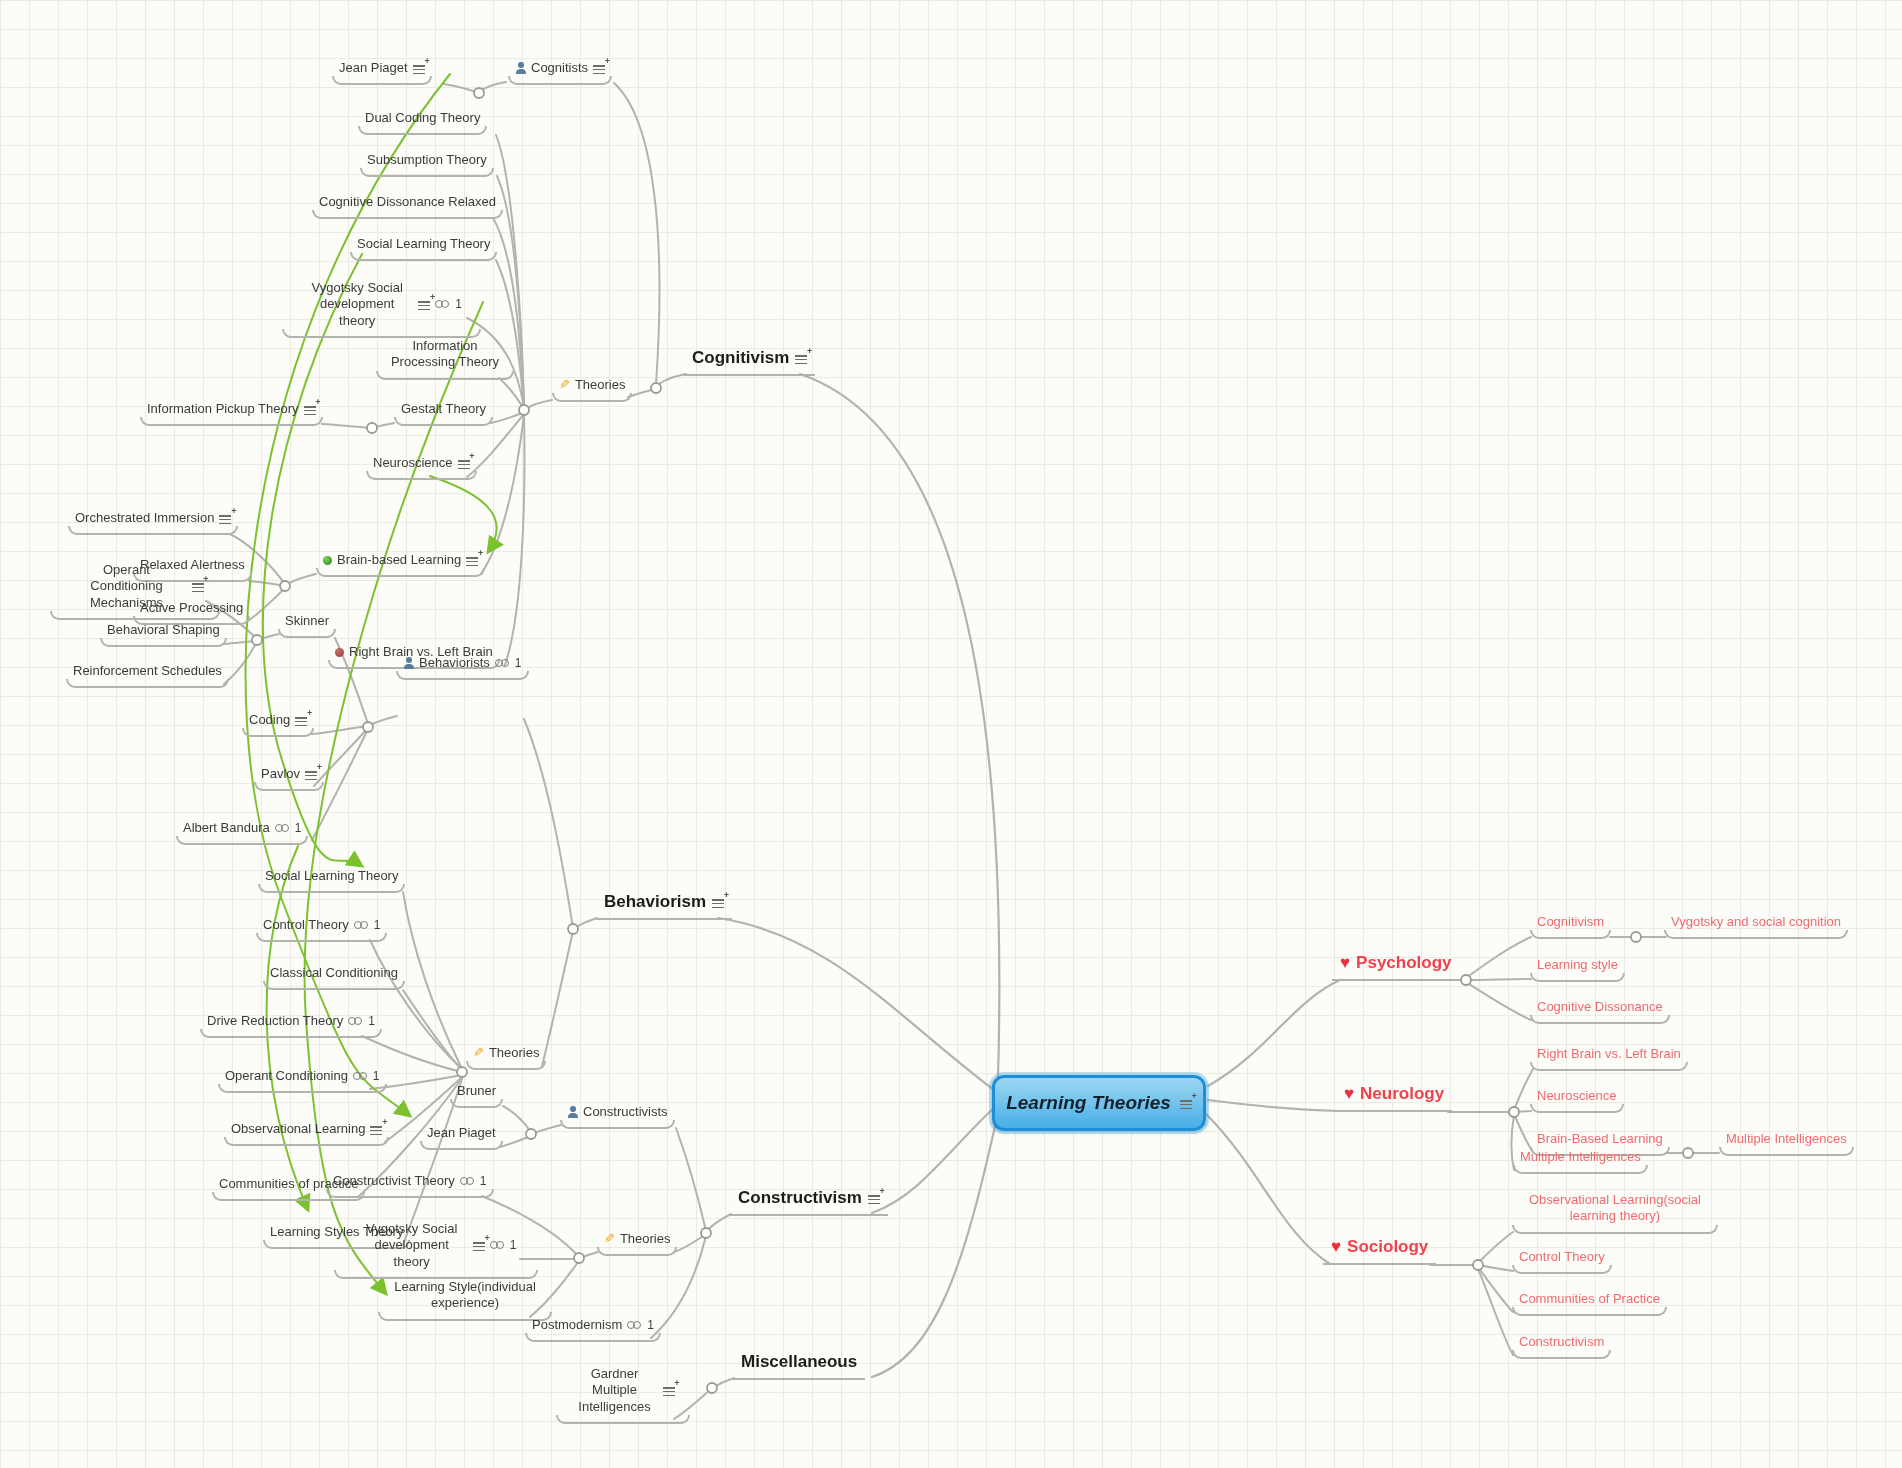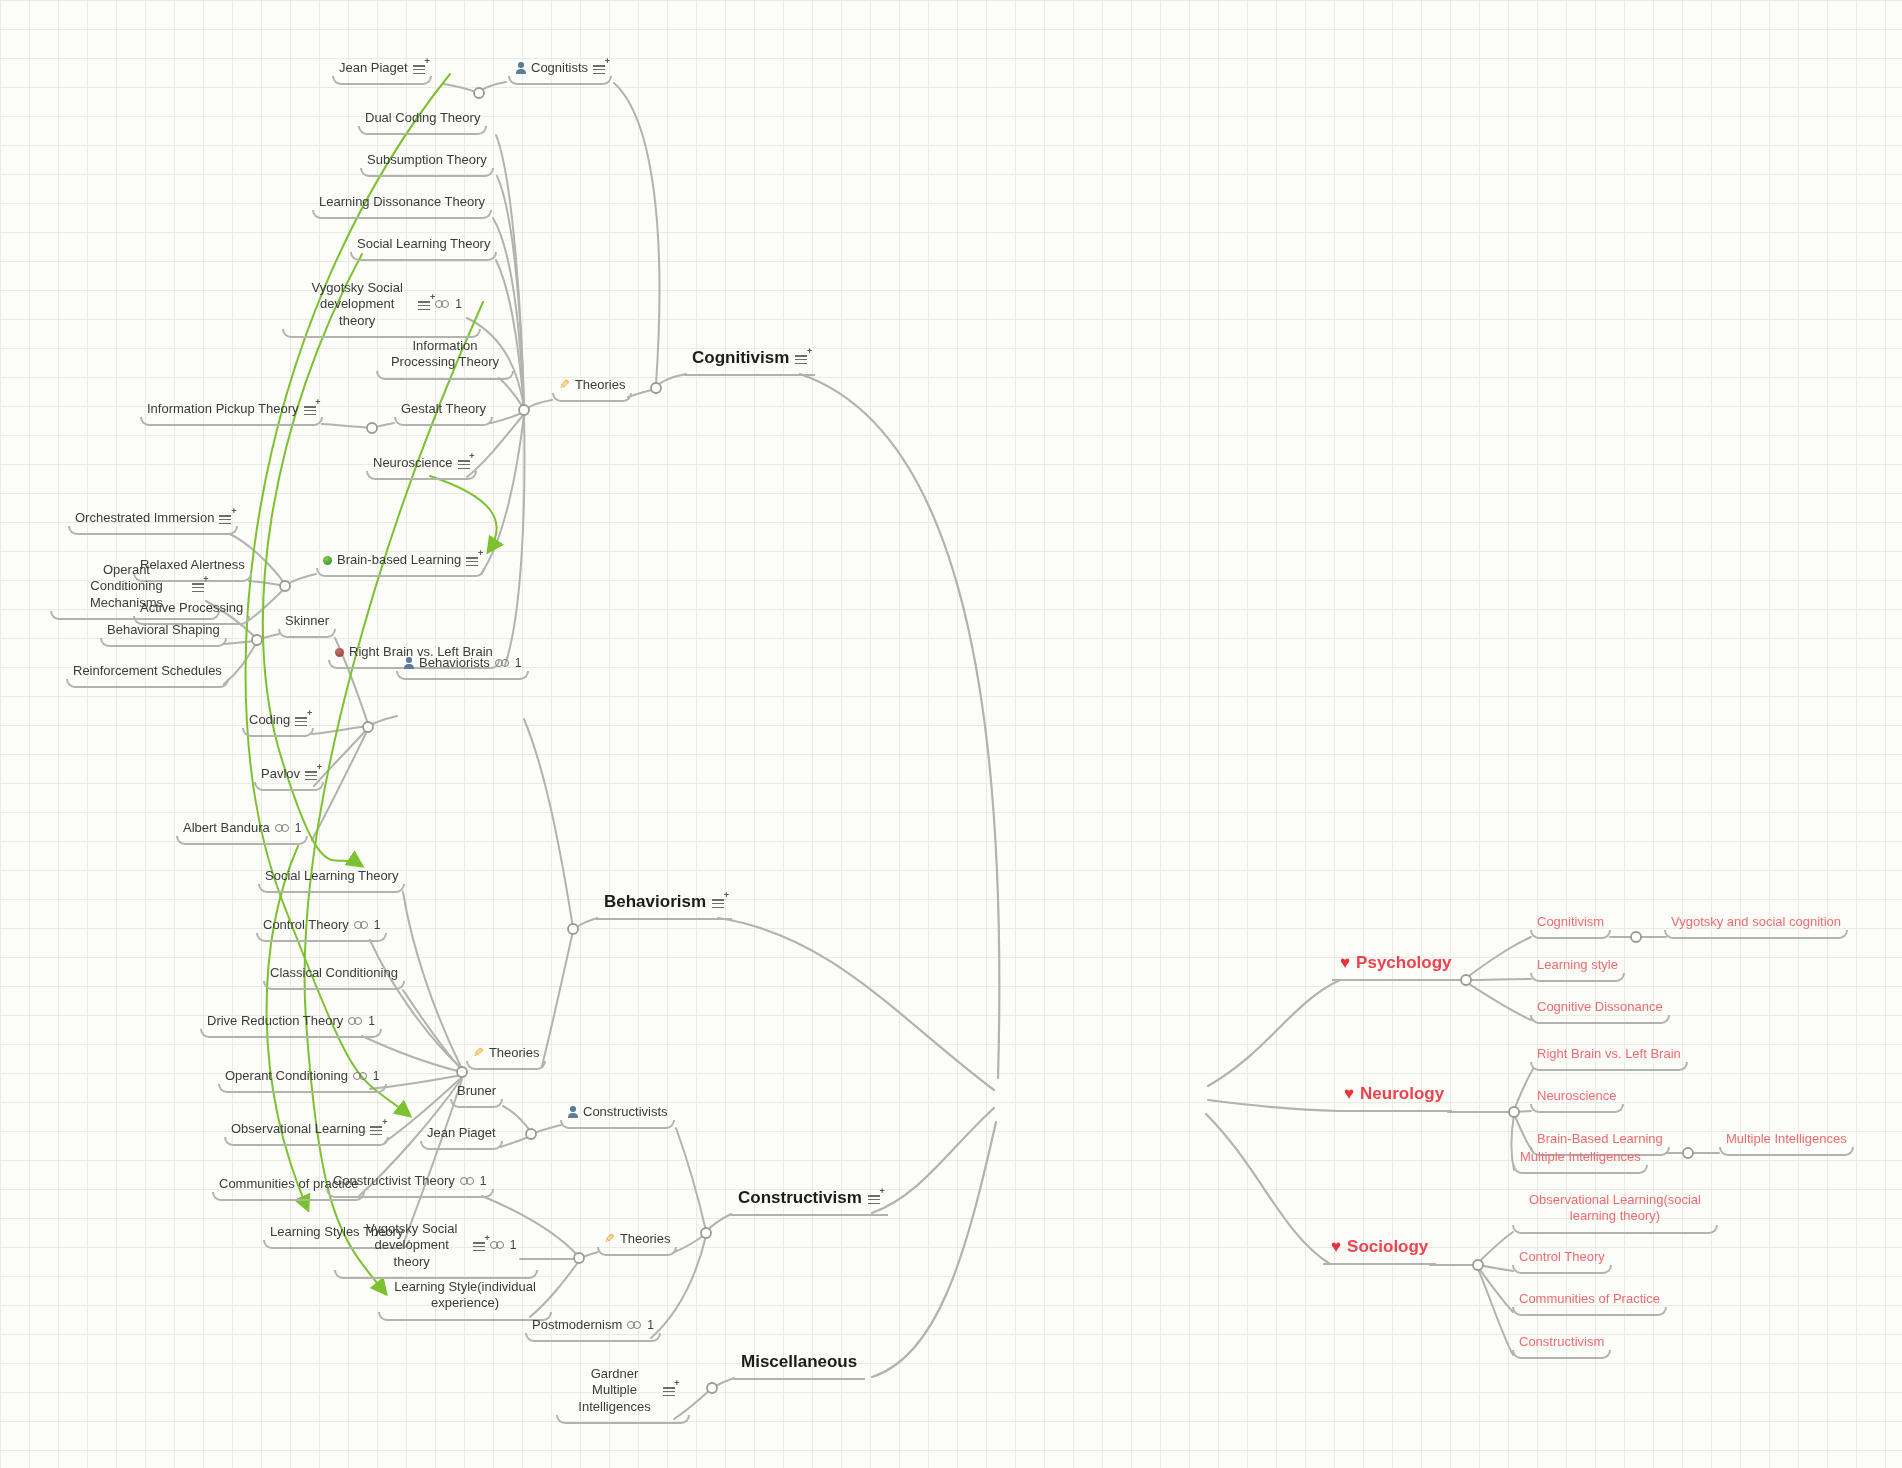--- a/index.html
+++ b/index.html
@@ -199,21 +199,21 @@
   <span class="lbl">Cognitists</span>
   <span class="icon-notes"></span>
 </div>
 <div class="node" style="left:358px;top:108px">
   <span class="lbl">Dual Coding Theory</span>
 </div>
 <div class="node" style="left:360px;top:150px">
   <span class="lbl">Subsumption Theory</span>
 </div>
 <div class="node" style="left:312px;top:192px">
-  <span class="lbl">Learning Dissonance Theory</span>
+  <span class="lbl">Cognitive Dissonance Relaxed</span>
 </div>
 <div class="node" style="left:350px;top:234px">
   <span class="lbl">Social Learning Theory</span>
 </div>
 <div class="node wrap" style="left:282px;top:278px;width:185px">
   <span class="lbl" style="width:112px">Vygotsky Social development theory</span>
   <span class="icon-notes"></span>
   <span class="icon-link"></span>
   <span class="link-count">1</span>
 </div>
@@ -370,20 +370,24 @@
 </div>
 
 <div class="topic" style="left:733px;top:1350px">
   <span class="lbl">Miscellaneous</span>
 </div>
 <div class="node wrap" style="left:556px;top:1364px;width:120px">
   <span class="lbl" style="width:86px">Gardner Multiple Intelligences</span>
   <span class="icon-notes"></span>
 </div>
 
+<div class="root-node">
+  <span class="lbl">Learning Theories</span>
+  <span class="icon-notes"></span>
+</div>
 
 <div class="topic topic-red" style="left:1332px;top:951px">
   <span class="icon-heart"></span>
   <span class="lbl">Psychology</span>
 </div>
 <div class="node leaf-red" style="left:1530px;top:912px">
   <span class="lbl">Cognitivism</span>
 </div>
 <div class="node leaf-red" style="left:1664px;top:912px">
   <span class="lbl">Vygotsky and social cognition</span>

